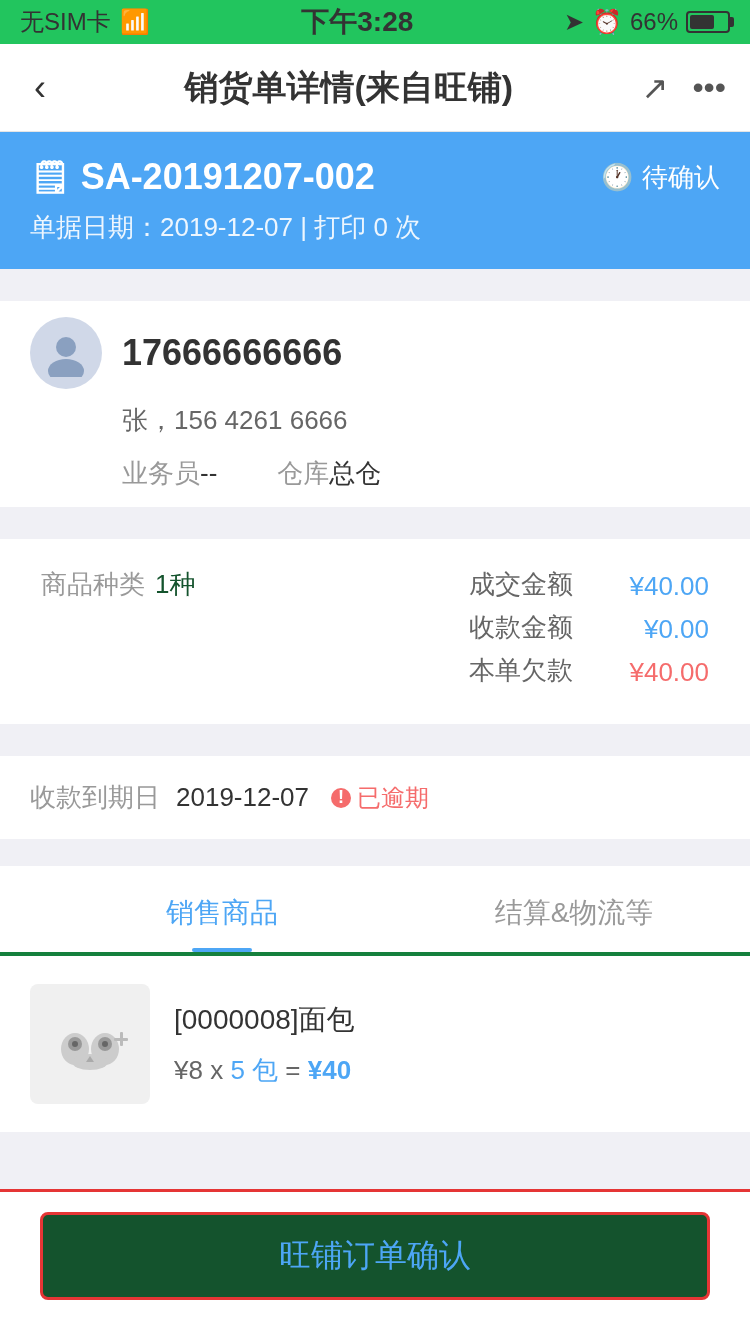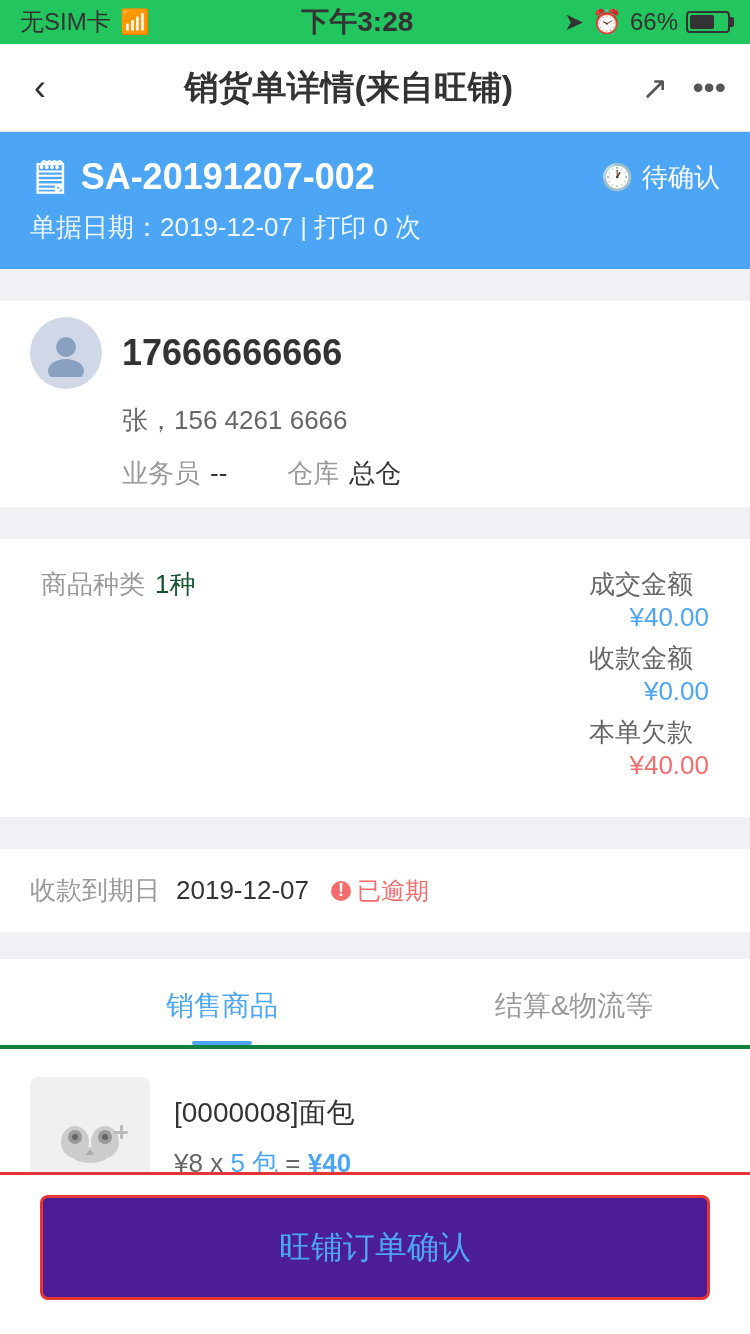--- a/index.html
+++ b/index.html
@@ -147,46 +147,46 @@
       padding-left: 92px;
     }
     .customer-meta {
       display: flex;
       align-items: center;
       gap: 60px;
       font-size: 26px;
       color: #666;
       padding-left: 92px;
     }
-    .meta-item { display: flex; align-items: center; gap: 10px; }
+    .meta-item { display: flex; align-items: center; }
     .meta-label { color: #999; }
     .meta-value { color: #333; }
 
     
     .summary-card {
       background: #fff;
       padding: 28px 41px;
       margin-top: 16px;
     }
     .summary-row {
       display: flex;
       justify-content: space-between;
       align-items: flex-start;
     }
     .summary-type { display: flex; align-items: center; gap: 10px; }
     .summary-type-label { color: #999; font-size: 26px; }
     .summary-type-value { color: #14532d; font-size: 26px; }
     .summary-right { text-align: right; }
     .amount-row {
       display: flex;
-      align-items: flex-start;
+      align-items: flex-end;
       justify-content: flex-end;
+      gap: 16px;
       margin-bottom: 8px;
       font-size: 26px;
-      flex-direction: column;
     }
     .amount-label { color: #666; }
     .amount-value { color: #4da6f5; font-weight: 500; min-width: 120px; text-align: right; }
     .amount-value.red { color: #f56c6c; }
 
     
     .due-card {
       background: #fff;
       padding: 24px 30px;
       margin-top: 16px;
@@ -295,22 +295,22 @@
       position: fixed;
       bottom: 0;
       left: 0;
       width: 750px;
       background: #fff;
       padding: 20px 40px 34px;
       border-top: 3px solid #e53535;
     }
     .confirm-button {
       width: 100%;
-      height: 105px;
-      background: #4c1d95;
+      height: 88px;
+      background: #14532d;
       border: 3px solid #e53535;
       border-radius: 8px;
       font-size: 32px;
       color: #4da6f5;
       font-weight: 500;
       cursor: pointer;
       display: flex;
       align-items: center;
       justify-content: center;
     }

